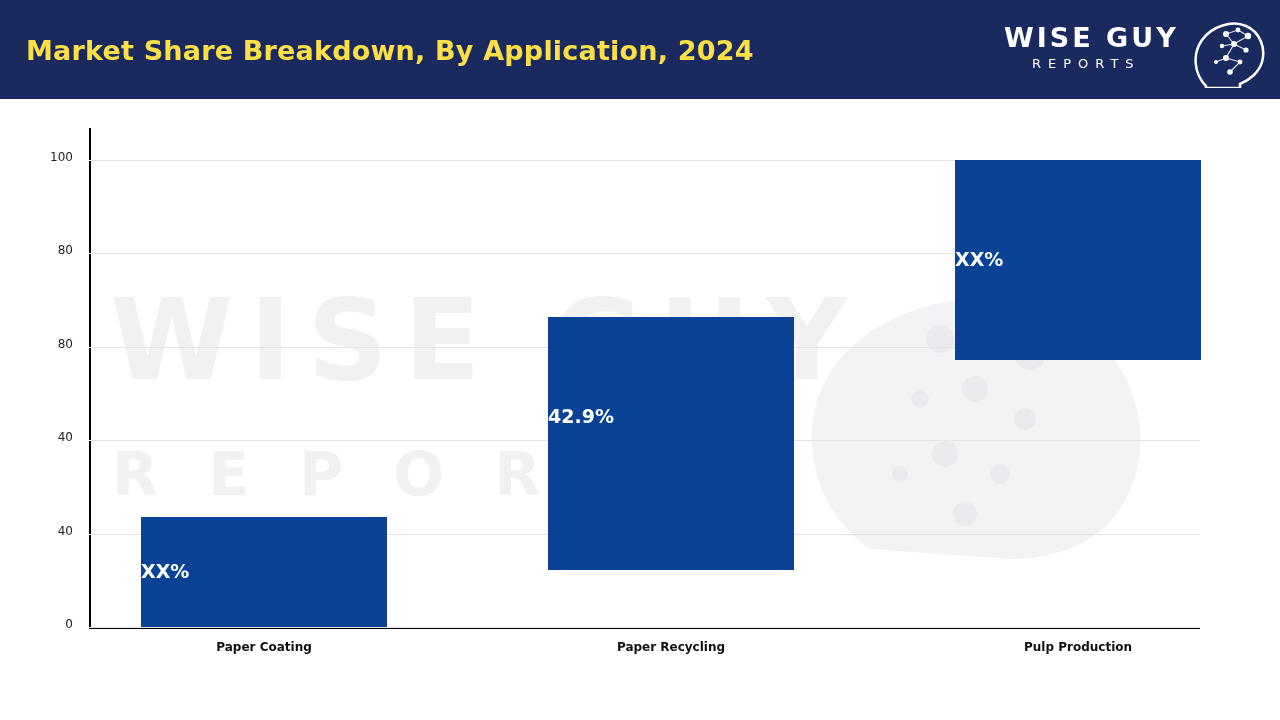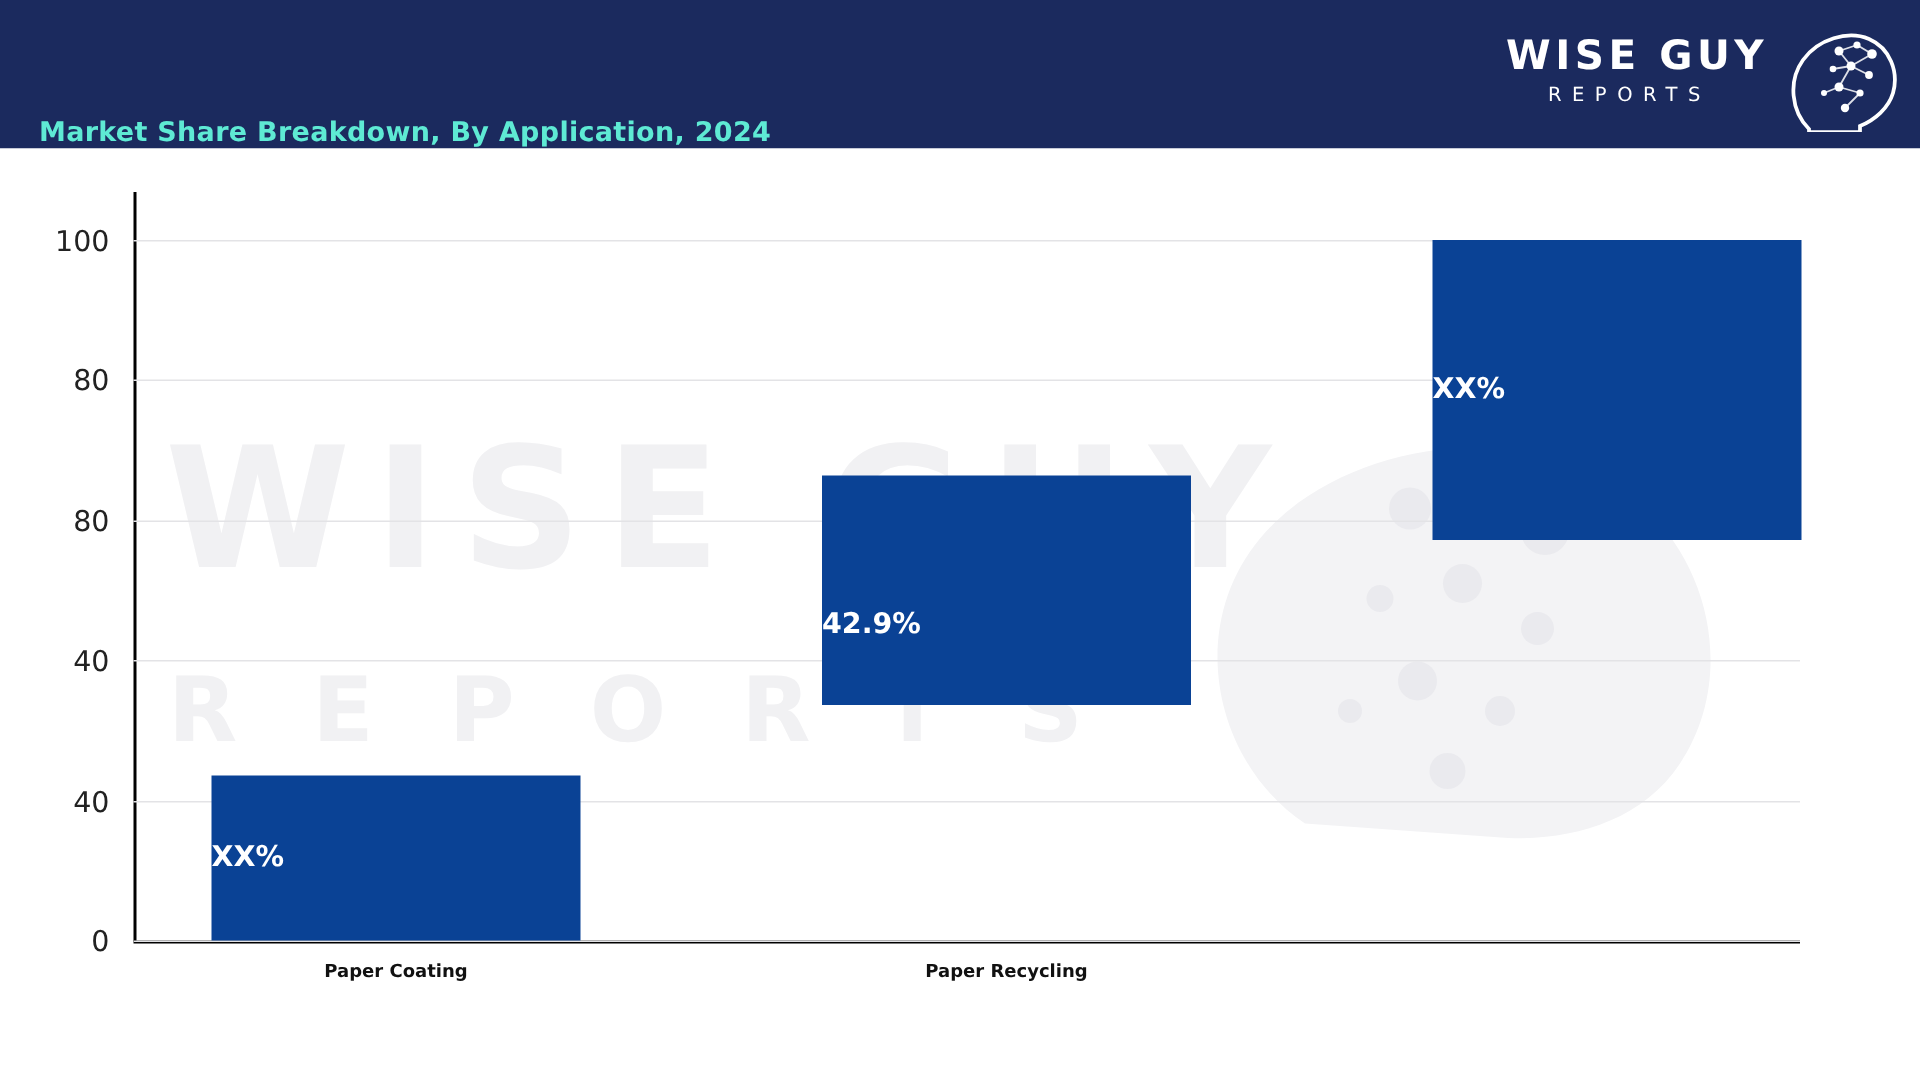--- a/index.html
+++ b/index.html
@@ -21,26 +21,25 @@
     left: 0; top: 0;
     width: 1280px;
     height: 99px;
     background: #1b2a5e;
     box-sizing: border-box;
   }
   .header-title {
     position: absolute;
     left: 26px;
     top: 35px;
-    color: #5eead4;
-    font-size: 18px;
+    color: #fde047;
+    font-size: 27px;
     font-weight: bold;
     letter-spacing: 0.2px;
     white-space: nowrap;
-    margin-top: 43px;
   }
   .logo {
     position: absolute;
     right: 8px;
     top: 14px;
     width: 268px;
     height: 74px;
   }
   .logo-wise {
     position: absolute;
@@ -132,21 +131,21 @@
     position: absolute;
     left: 0;
     width: 1111px;
     height: 1px;
     background: #e3e3e6;
   }
   .ytick {
     position: absolute;
     width: 60px;
     text-align: right;
-    font-size: 19px;
+    font-size: 12px;
     color: #222222;
   }
 
   .bar {
     position: absolute;
     background: #0a4295;
   }
   .bar-label {
     position: absolute;
     width: 100%;
@@ -237,24 +236,25 @@
     <div class="ytick" style="left:-76px; top:395.6px;">40</div>
     <div class="ytick" style="left:-76px; top:302.2px;">40</div>
     <div class="ytick" style="left:-76px; top:208.8px;">80</div>
     <div class="ytick" style="left:-76px; top:115.4px;">80</div>
     <div class="ytick" style="left:-76px; top:22px;">100</div>
 
     <div class="bar" style="left:52px; top:389.3px; width:246px; height:109.7px;">
       <div class="bar-label" style="top:43px;">XX%</div>
     </div>
 
-    <div class="bar" style="left:459px; top:188.9px; width:246px; height:153px;">
+    <div class="bar" style="left:459px; top:188.9px; width:246px; height:253px;">
       <div class="bar-label" style="top:88px;">42.9%</div>
     </div>
 
     <div class="bar" style="left:866px; top:32px; width:246px; height:200.4px;">
       <div class="bar-label" style="top:88px;">XX%</div>
     </div>
 
     <div class="cat-label" style="left:52px; width:246px;">Paper Coating</div>
     <div class="cat-label" style="left:459px; width:246px;">Paper Recycling</div>
+    <div class="cat-label" style="left:866px; width:246px;">Pulp Production</div>
   </div>
 </div>
 
 </body></html>

